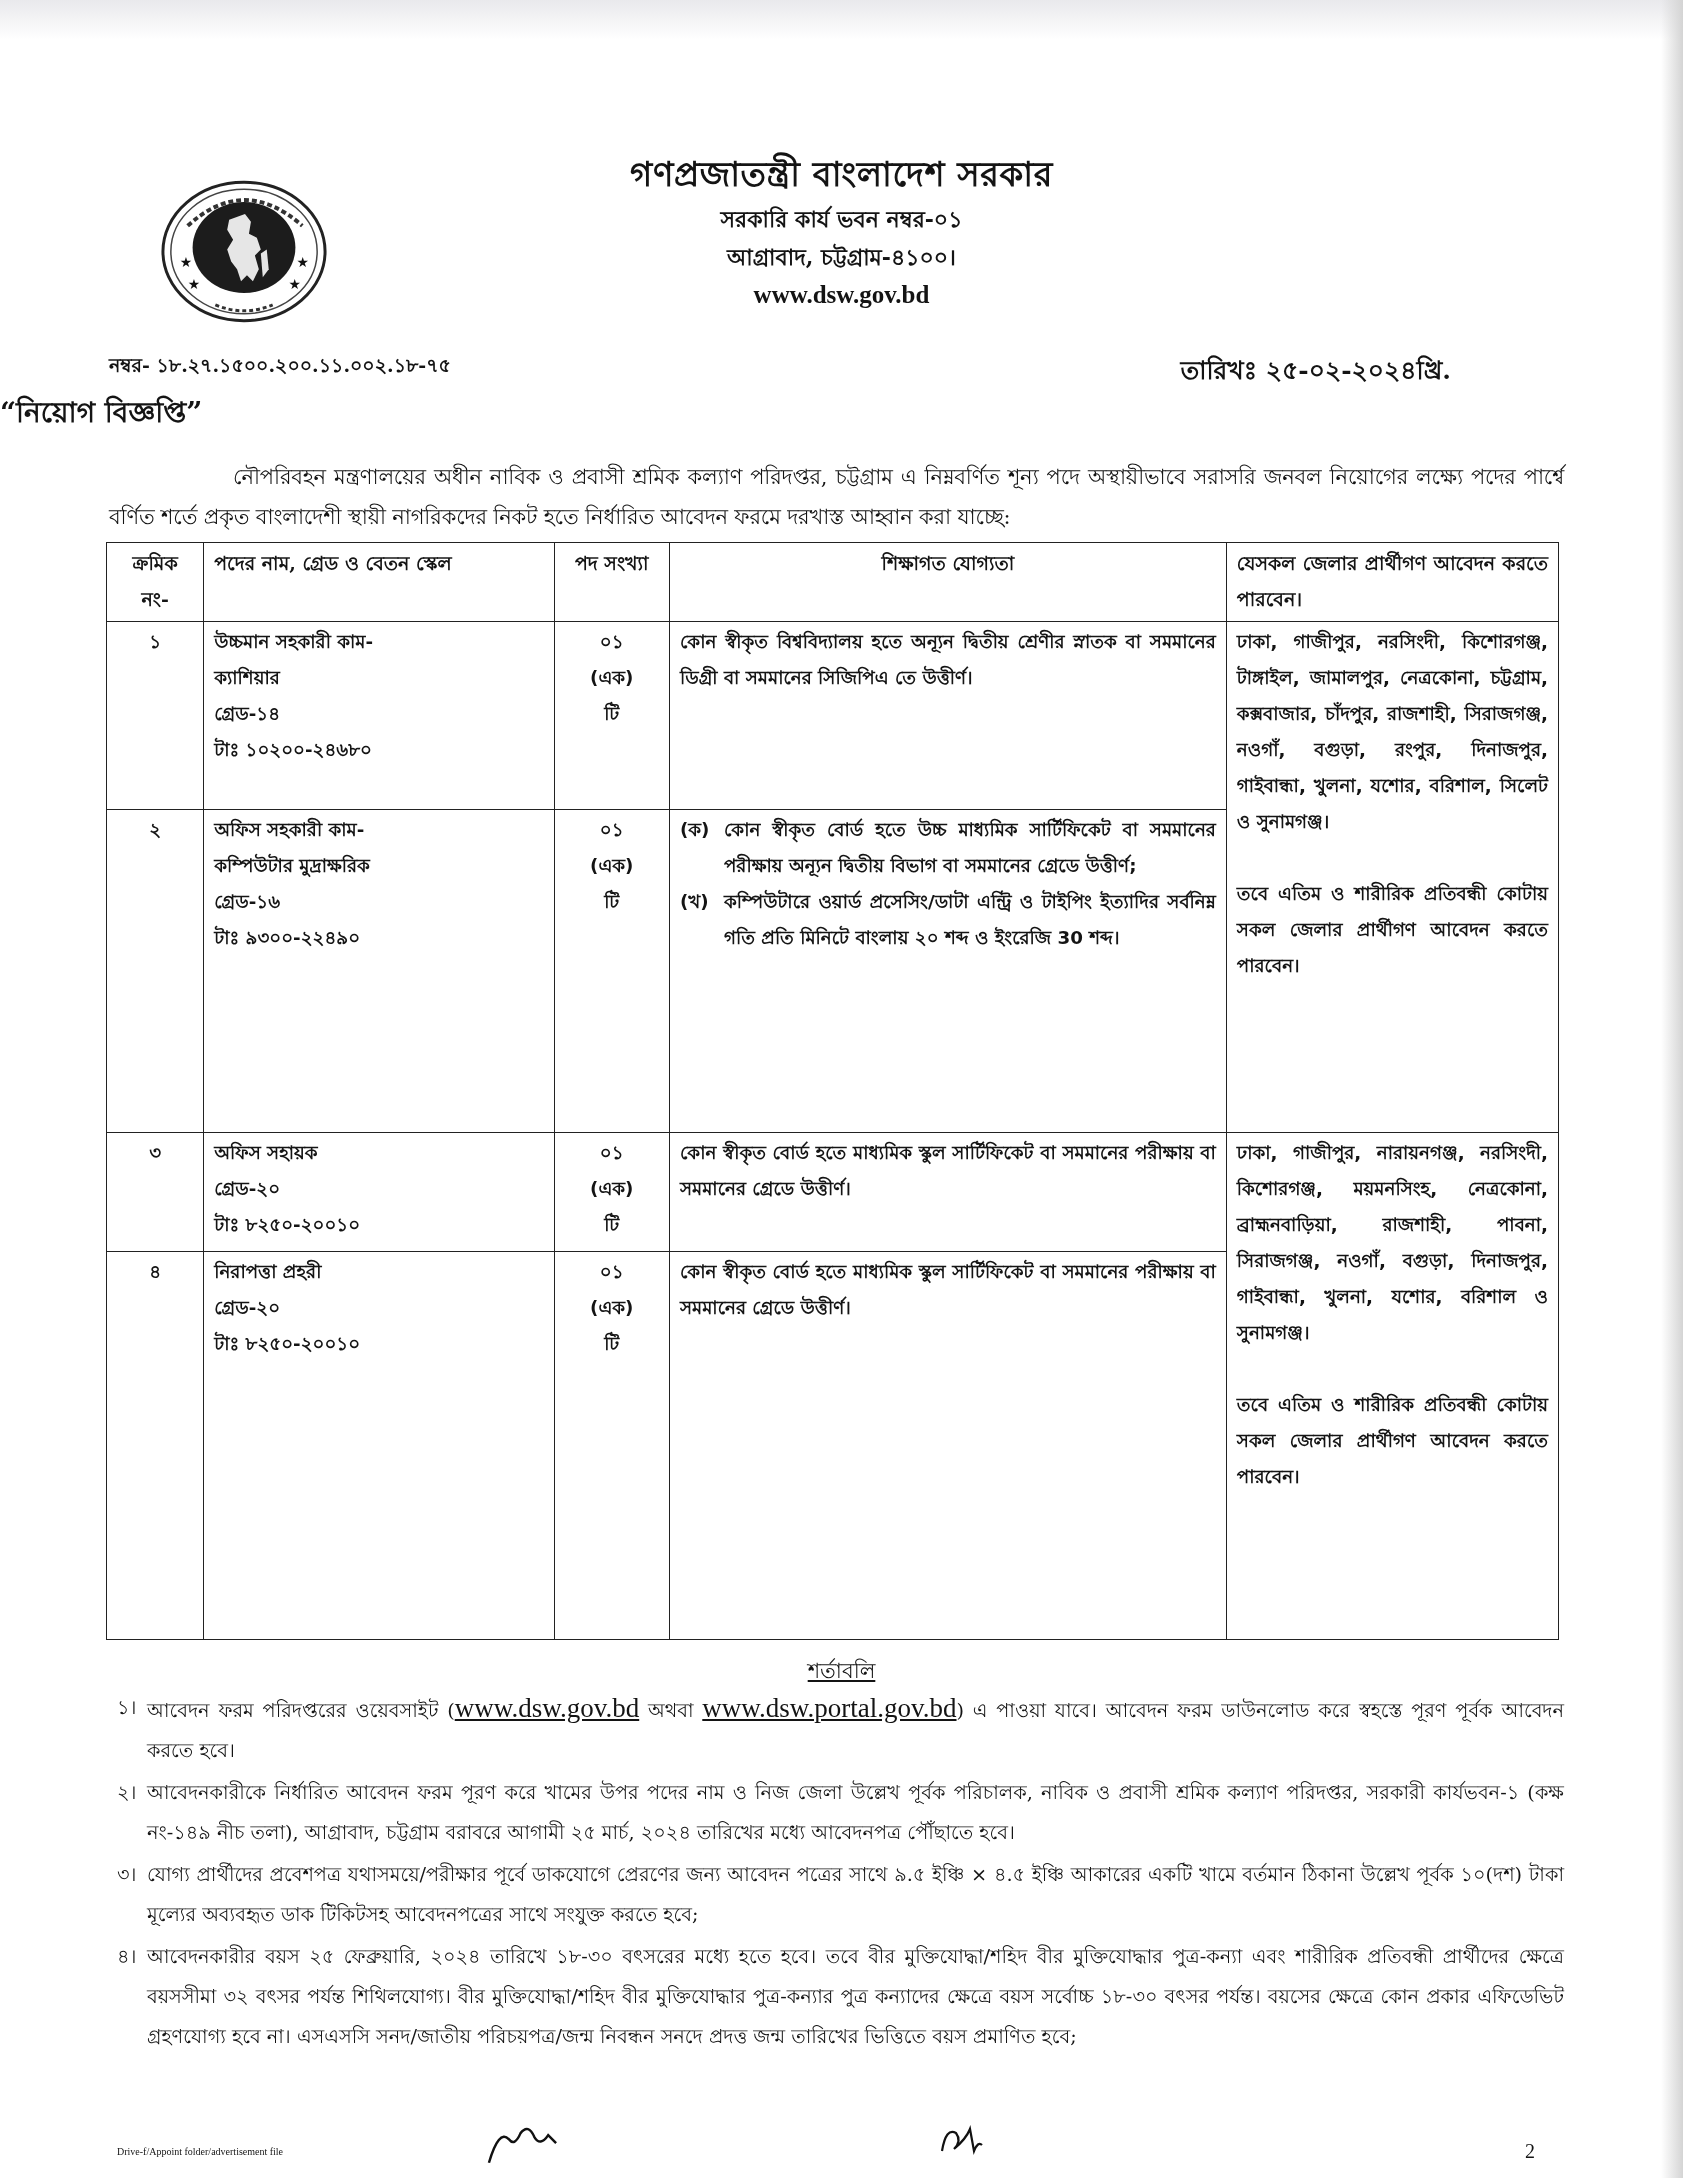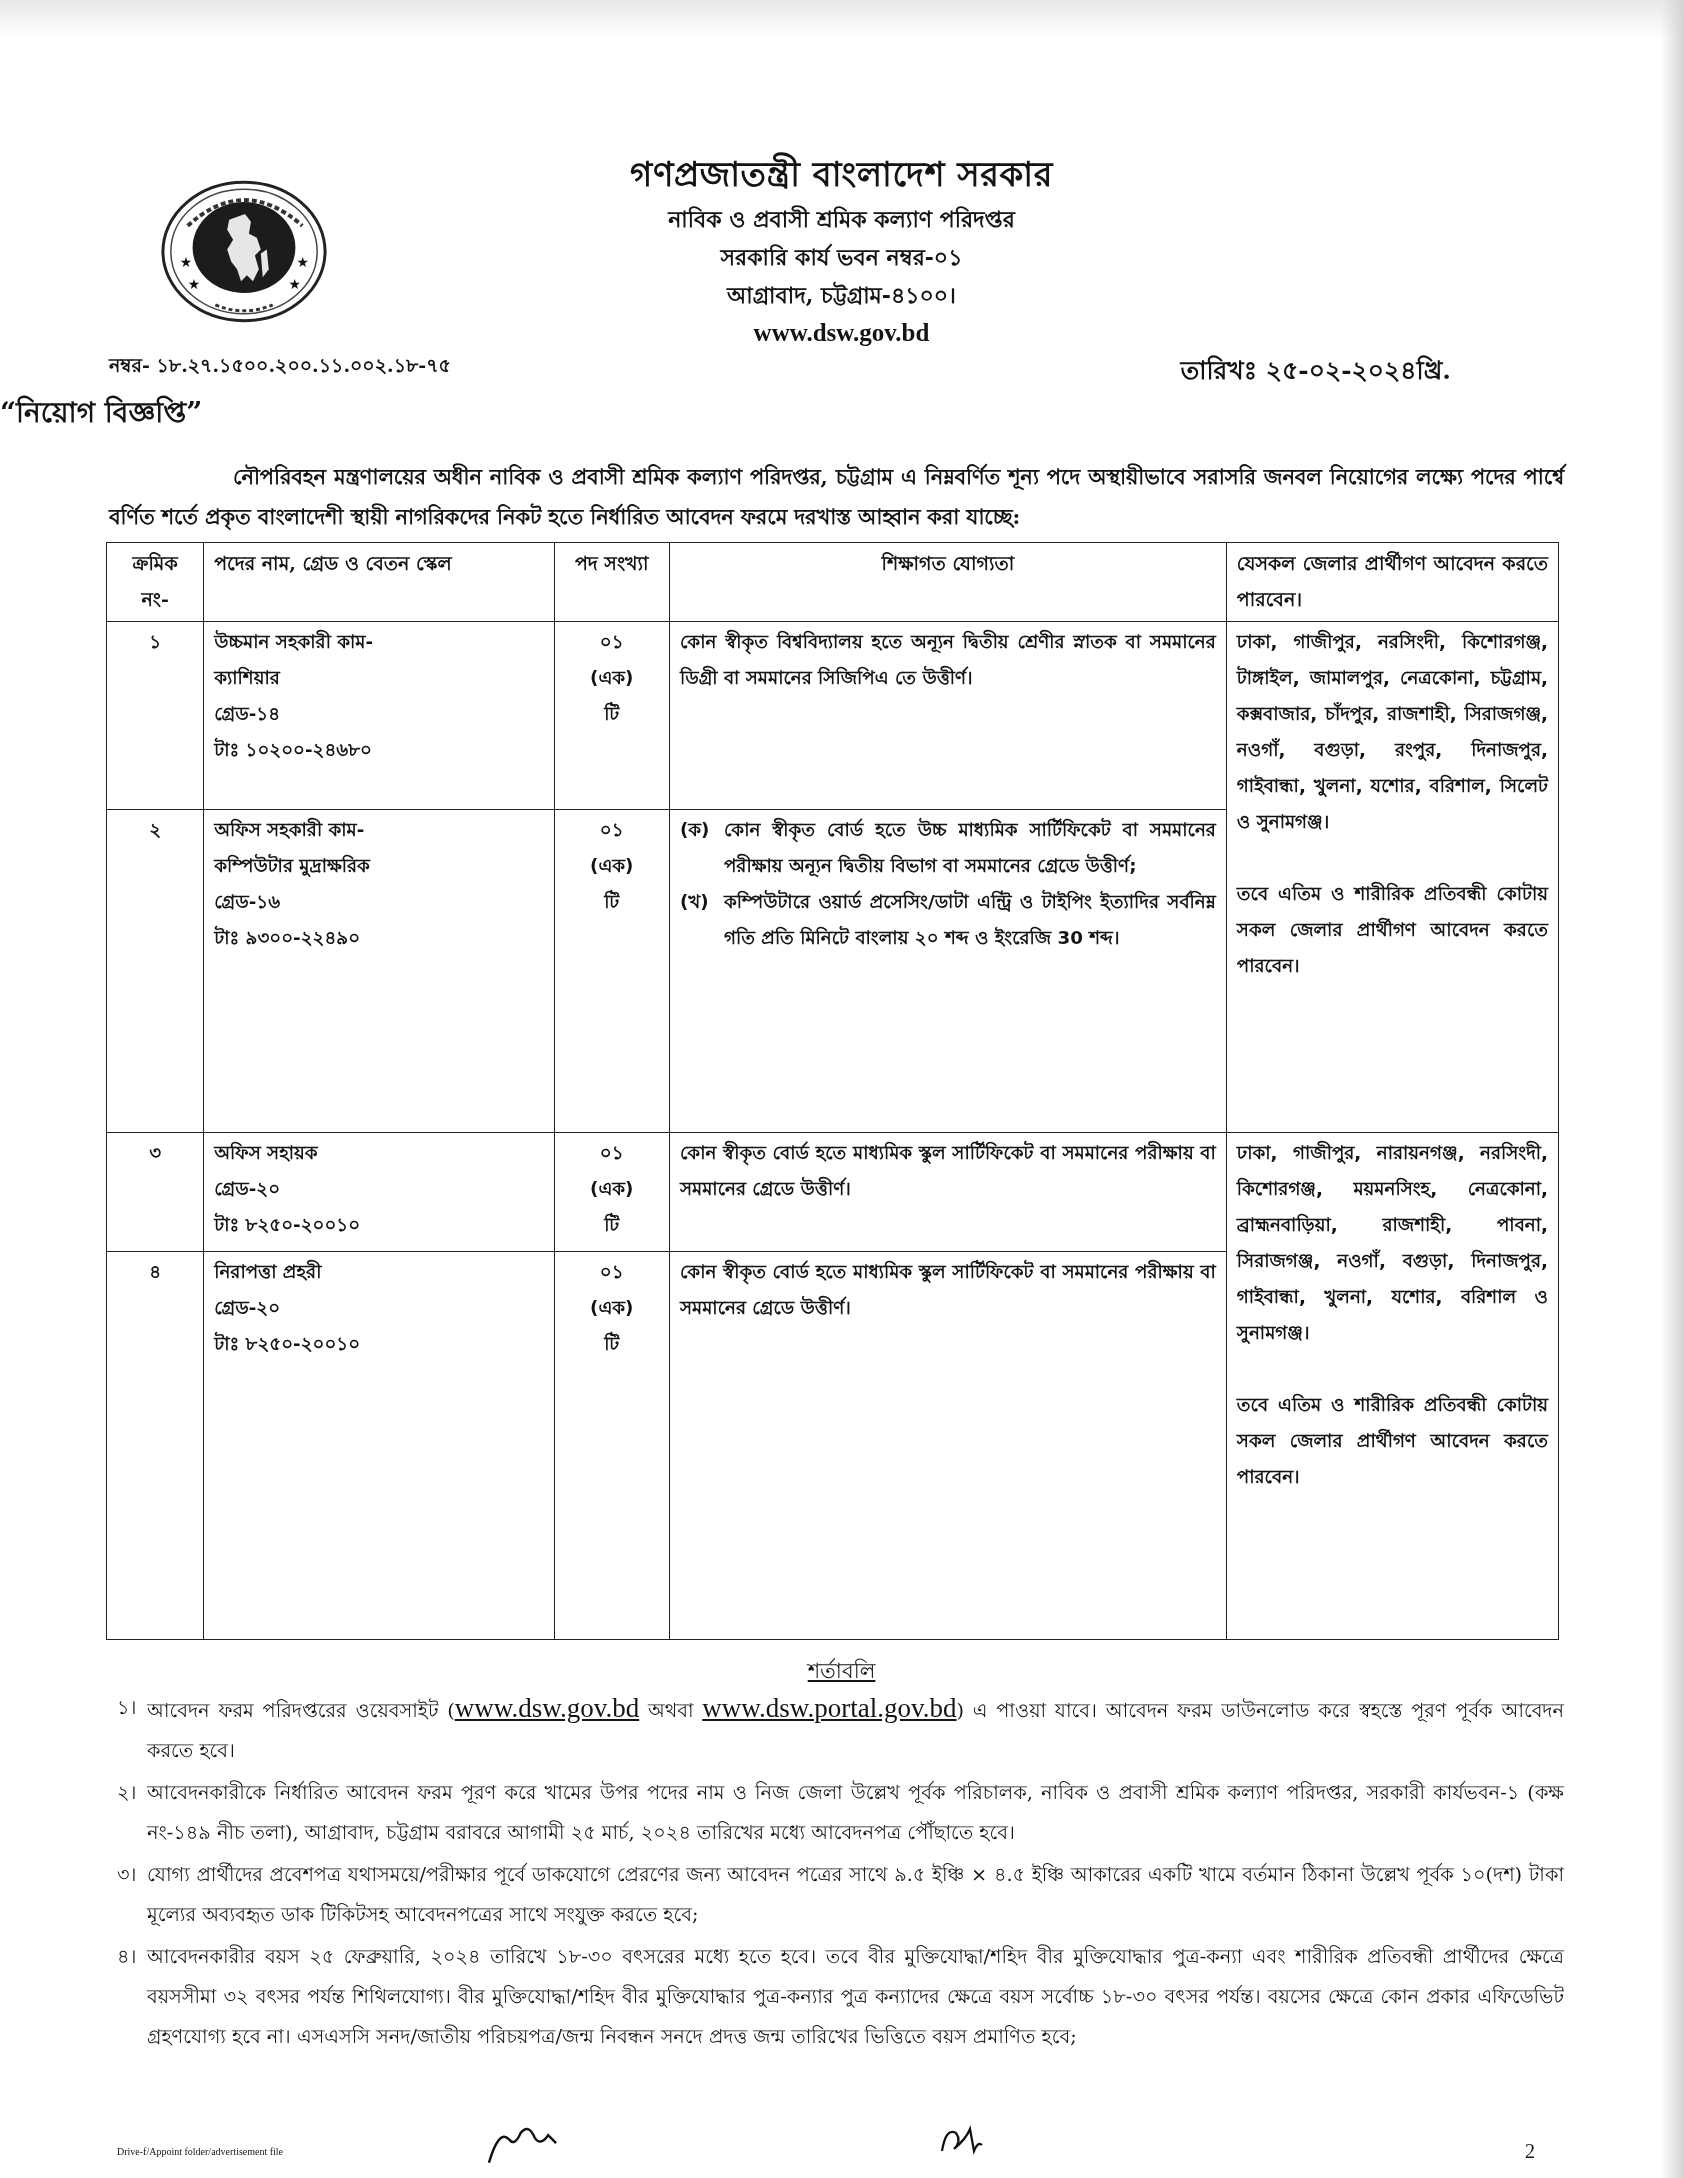--- a/index.html
+++ b/index.html
@@ -20,21 +20,21 @@
   .header { position:absolute; left:495px; width:693px; top:149px; text-align:center; }
   .hdr-title { font-size:34px; font-weight:bold; letter-spacing:0.5px; line-height:51px; }
   .hdr-line { font-size:22px; font-weight:bold; line-height:38px; }
   .hdr-url { font-family:"Liberation Serif", serif; font-size:25px; font-weight:bold; line-height:38px; }
 
   .ref-line { position:absolute; left:109px; top:351px; font-size:19px; font-weight:bold; }
   .date-line { position:absolute; right:232px; top:351px; font-size:25px; font-weight:bold; }
 
   .notice-title { position:absolute; left:0; width:1683px; top:391px; text-align:left; font-size:28px; font-weight:bold; }
 
-  .intro { position:absolute; left:109px; width:1455px; top:457px; font-size:21px; font-weight:bold;
+  .intro { position:absolute; left:109px; width:1455px; top:457px; font-size:21px; font-weight:normal;
     line-height:40px; text-align:justify; text-indent:124px; letter-spacing:-0.2px; }
 
   table.jobs { position:absolute; left:106px; top:542px; width:1453px; border-collapse:collapse;
     font-family:"DejaVu Sans", "Liberation Sans", sans-serif; font-size:18.3px; line-height:36px; }
   table.jobs td, table.jobs th { border:1.5px solid #222; vertical-align:top; padding:2px 10px; font-weight:bold; }
   table.jobs th { font-family:"DejaVu Serif", serif; font-size:19px; }
   table.jobs tr.head-row { height:79px; }
   .c-serial { width:75px; text-align:center; }
   .c-post { width:325px; }
   .c-count { width:93px; text-align:center; }
@@ -76,21 +76,20 @@
     <text x="22" y="90" font-size="14" fill="#111" font-family="DejaVu Sans, sans-serif">★</text>
     <text x="30" y="112" font-size="14" fill="#111" font-family="DejaVu Sans, sans-serif">★</text>
     <text x="140" y="90" font-size="14" fill="#111" font-family="DejaVu Sans, sans-serif">★</text>
     <text x="132" y="112" font-size="14" fill="#111" font-family="DejaVu Sans, sans-serif">★</text>
     <path d="M58 128 Q87 140 116 128" fill="none" stroke="#333" stroke-width="3" stroke-dasharray="4 3"></path>
     <path d="M30 48 Q87 -4 146 48" fill="none" stroke="#333" stroke-width="4" stroke-dasharray="5 3"></path>
   </svg>
 
   <div class="header">
     <div class="hdr-title">গণপ্রজাতন্ত্রী বাংলাদেশ সরকার</div>
-    <div class="hdr-line">নাবিক ও প্রবাসী শ্রমিক কল্যাণ পরিদপ্তর</div>
     <div class="hdr-line">সরকারি কার্য ভবন নম্বর-০১</div>
     <div class="hdr-line">আগ্রাবাদ, চট্টগ্রাম-৪১০০।</div>
     <div class="hdr-url">www.dsw.gov.bd</div>
   </div>
 
   <div class="ref-line">নম্বর- ১৮.২৭.১৫০০.২০০.১১.০০২.১৮-৭৫</div>
   <div class="date-line">তারিখঃ ২৫-০২-২০২৪খ্রি.</div>
 
   <div class="notice-title">“নিয়োগ বিজ্ঞপ্তি”</div>
 

